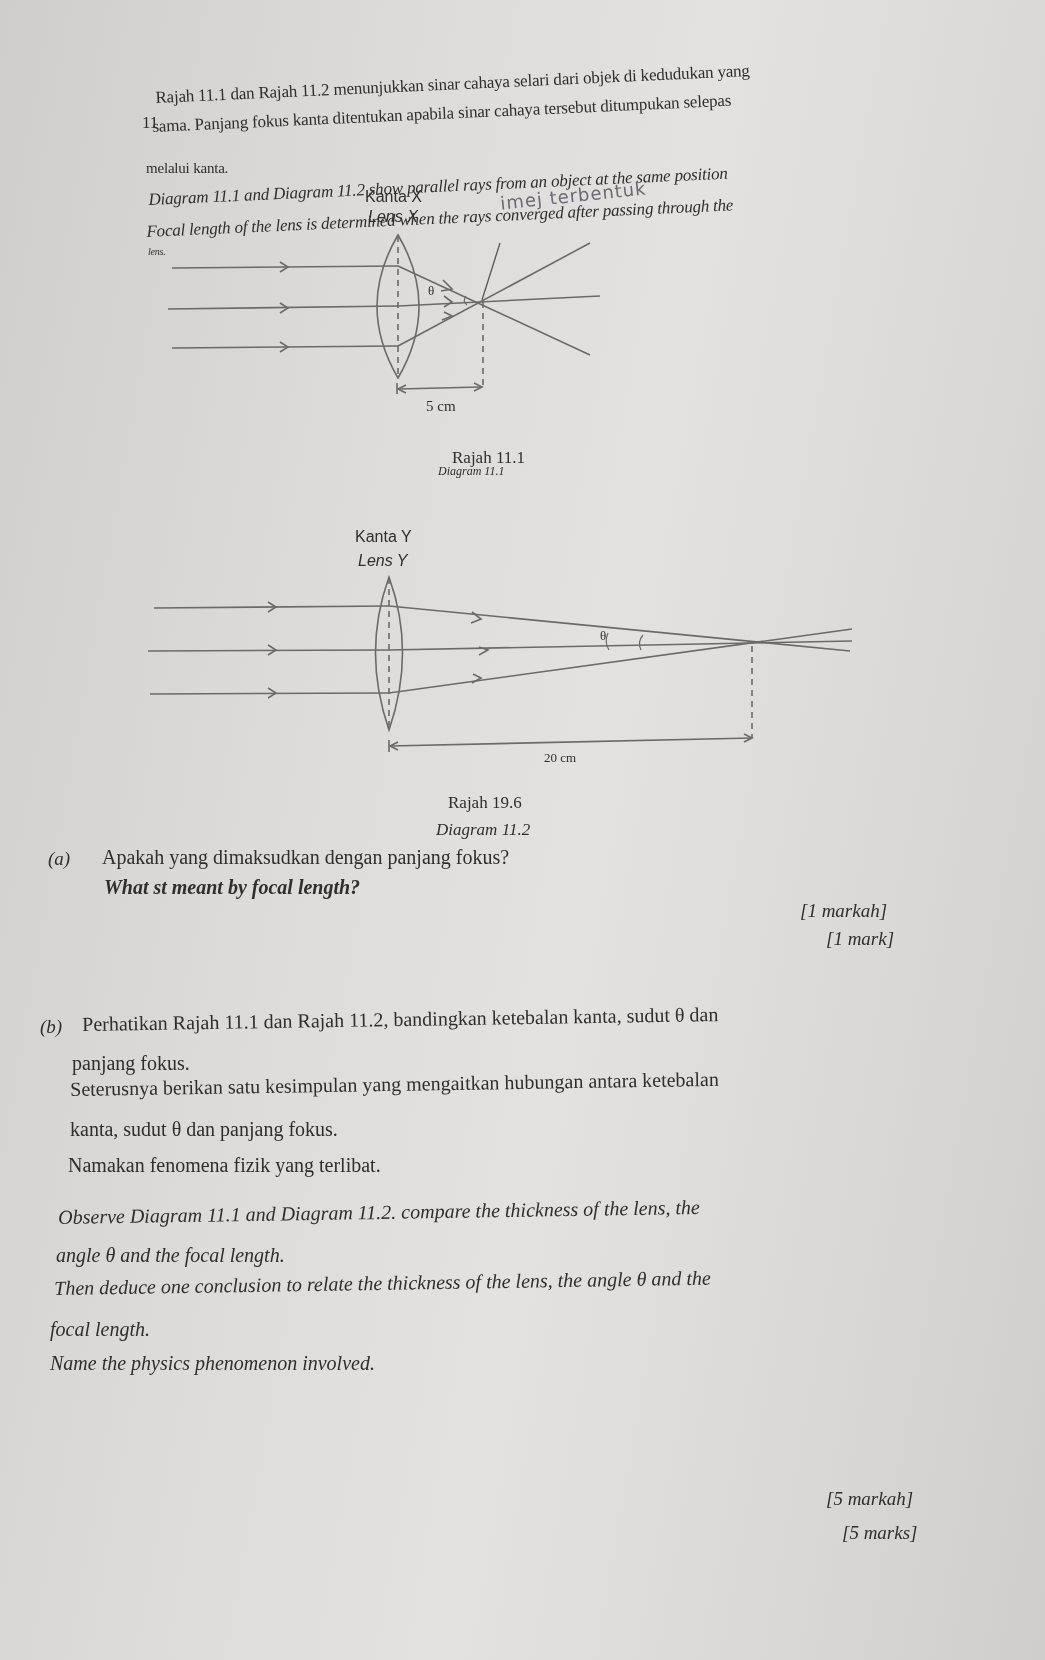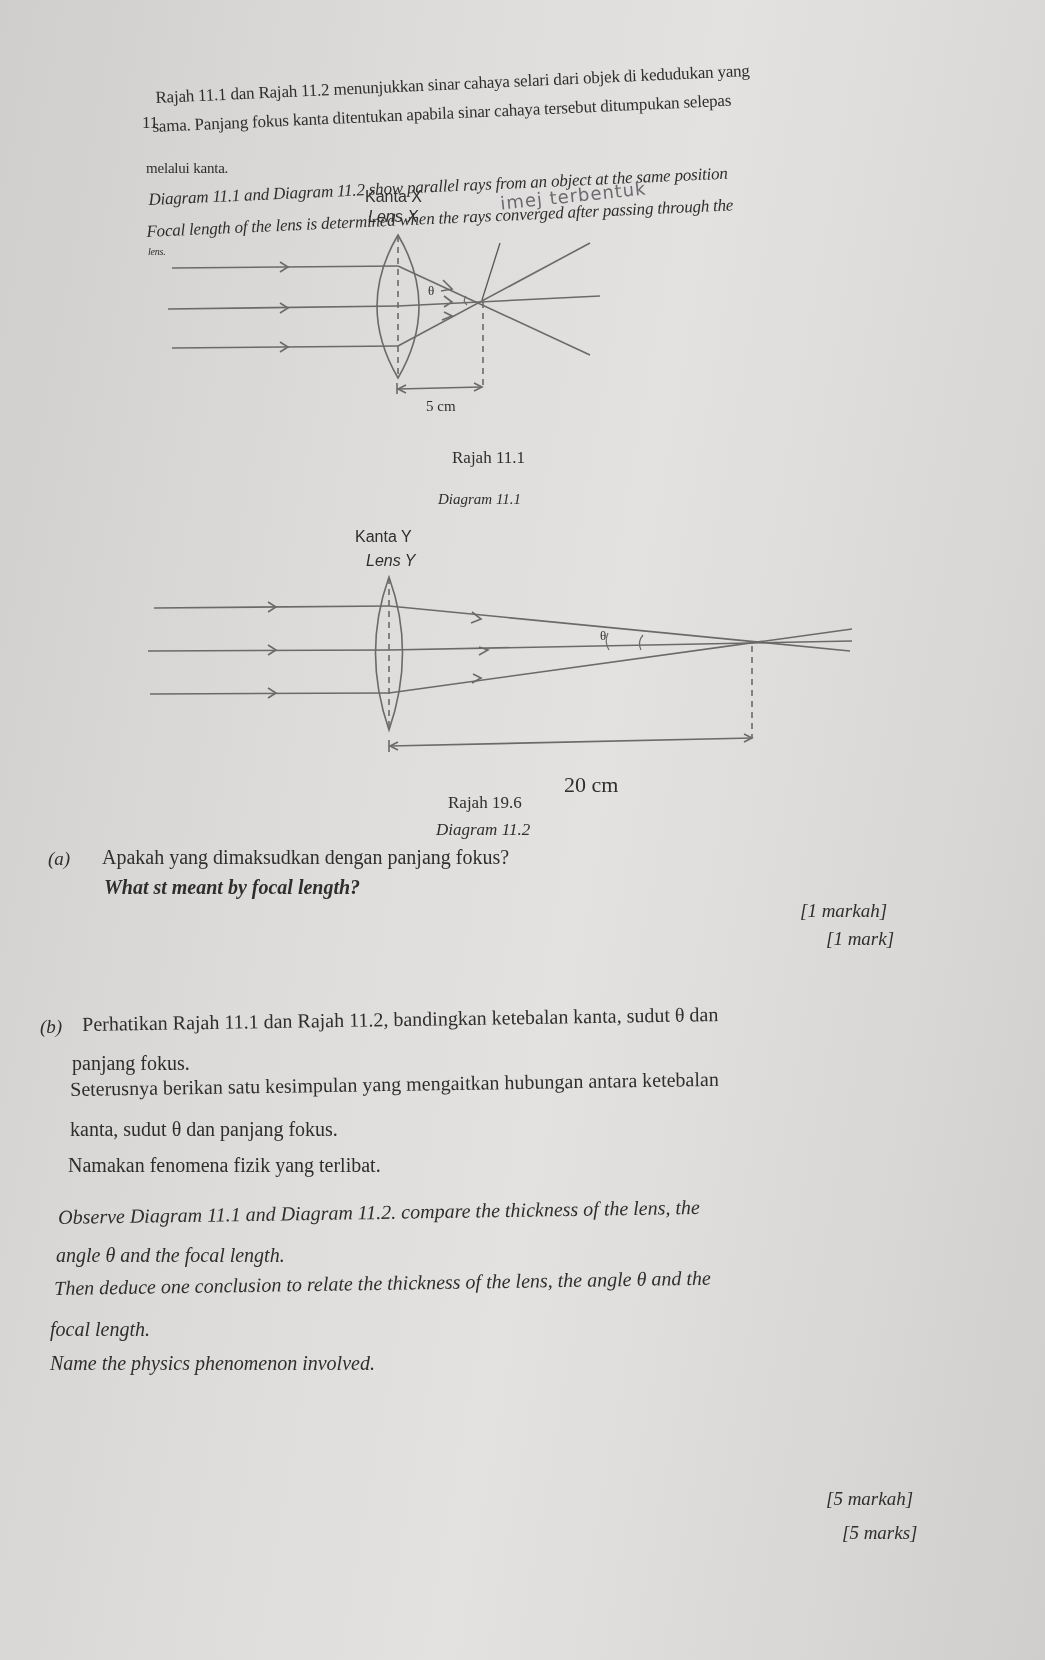--- a/index.html
+++ b/index.html
@@ -42,26 +42,26 @@
   <div class="abs line italic" style="left:146px; top:222px; transform: rotate(-2.6deg); transform-origin:left top;">Focal length of the lens is determined when the rays converged after passing through the</div>
   <div class="abs line italic" style="left:148px; top:246px; font-size:10px;">lens.</div>
 
   <div class="abs handwriting" style="left:500px; top:185px;">imej terbentuk</div>
 
   <div class="abs" style="left:365px; top:188px; font-size:16px; font-family:'Liberation Sans',sans-serif;">Kanta X</div>
   <div class="abs italic" style="left:368px; top:208px; font-size:16px; font-family:'Liberation Sans',sans-serif;">Lens X</div>
   <div class="abs" style="left:428px; top:283px; font-size:13px;">θ</div>
   <div class="abs" style="left:426px; top:398px; font-size:15px;">5 cm</div>
   <div class="abs" style="left:452px; top:448px; font-size:17px;">Rajah 11.1</div>
-  <div class="abs italic" style="left:438px; top:491px; font-size:15px;font-style:italic;">Diagram 11.1</div>
+  <div class="abs italic" style="left:438px; top:464px; font-size:12px;font-style:italic;">Diagram 11.1</div>
 
   <div class="abs" style="left:355px; top:528px; font-size:16px; font-family:'Liberation Sans',sans-serif;">Kanta Y</div>
-  <div class="abs italic" style="left:358px; top:552px; font-size:16px; font-family:'Liberation Sans',sans-serif;margin-left:8px;">Lens Y</div>
+  <div class="abs italic" style="left:358px; top:552px; font-size:16px; font-family:'Liberation Sans',sans-serif;">Lens Y</div>
   <div class="abs" style="left:600px; top:628px; font-size:13px;">θ</div>
-  <div class="abs" style="left:564px; top:750px; font-size:22px;margin-top:22px;">20 cm</div>
+  <div class="abs" style="left:544px; top:750px; font-size:13px;">20 cm</div>
   <div class="abs" style="left:448px; top:793px; font-size:17px;">Rajah 19.6</div>
   <div class="abs italic" style="left:436px; top:820px; font-size:17px;">Diagram 11.2</div>
 
   <svg width="1045" height="900">
     <g stroke="#6a6a6a" stroke-width="1.6" fill="none">
 
       <g>
 
         <path d="M398 235 Q356 306 398 378 Q440 306 398 235 Z"></path>
         <line x1="398" y1="236" x2="398" y2="378" stroke-dasharray="6,5"></line>

